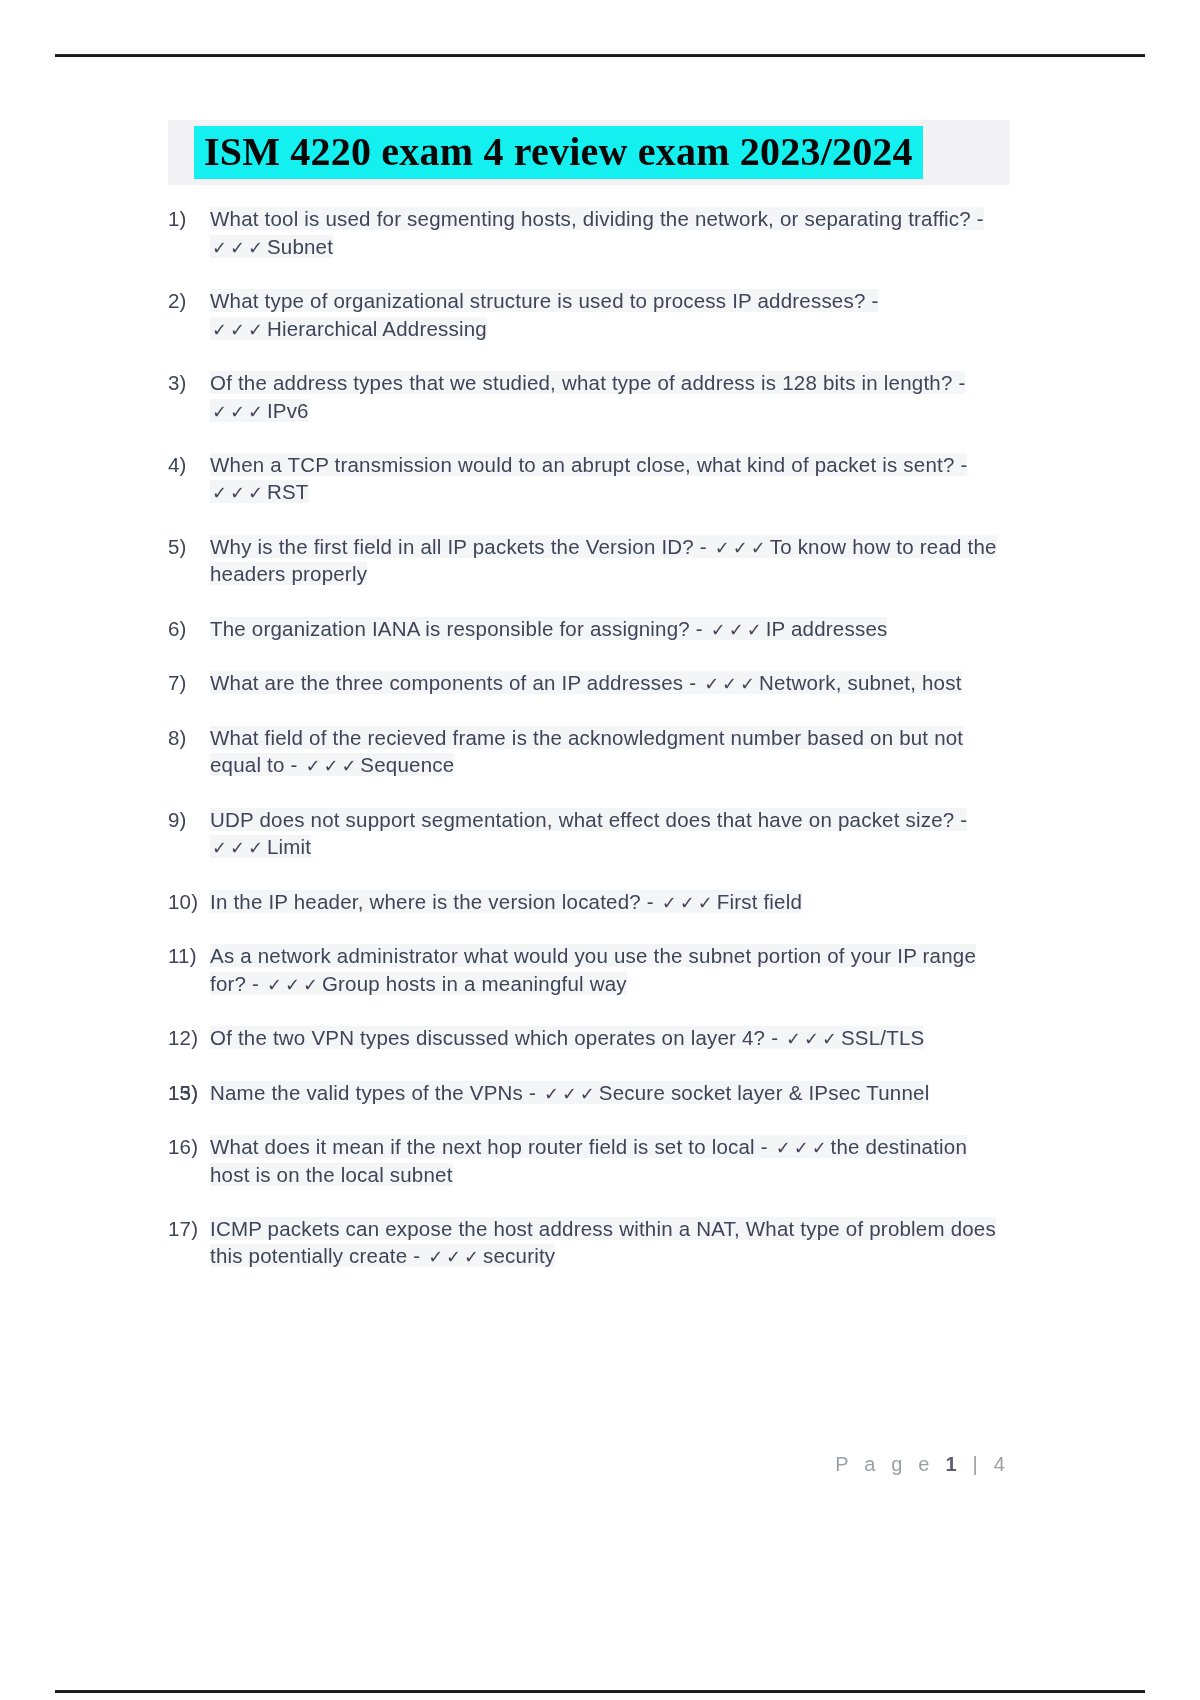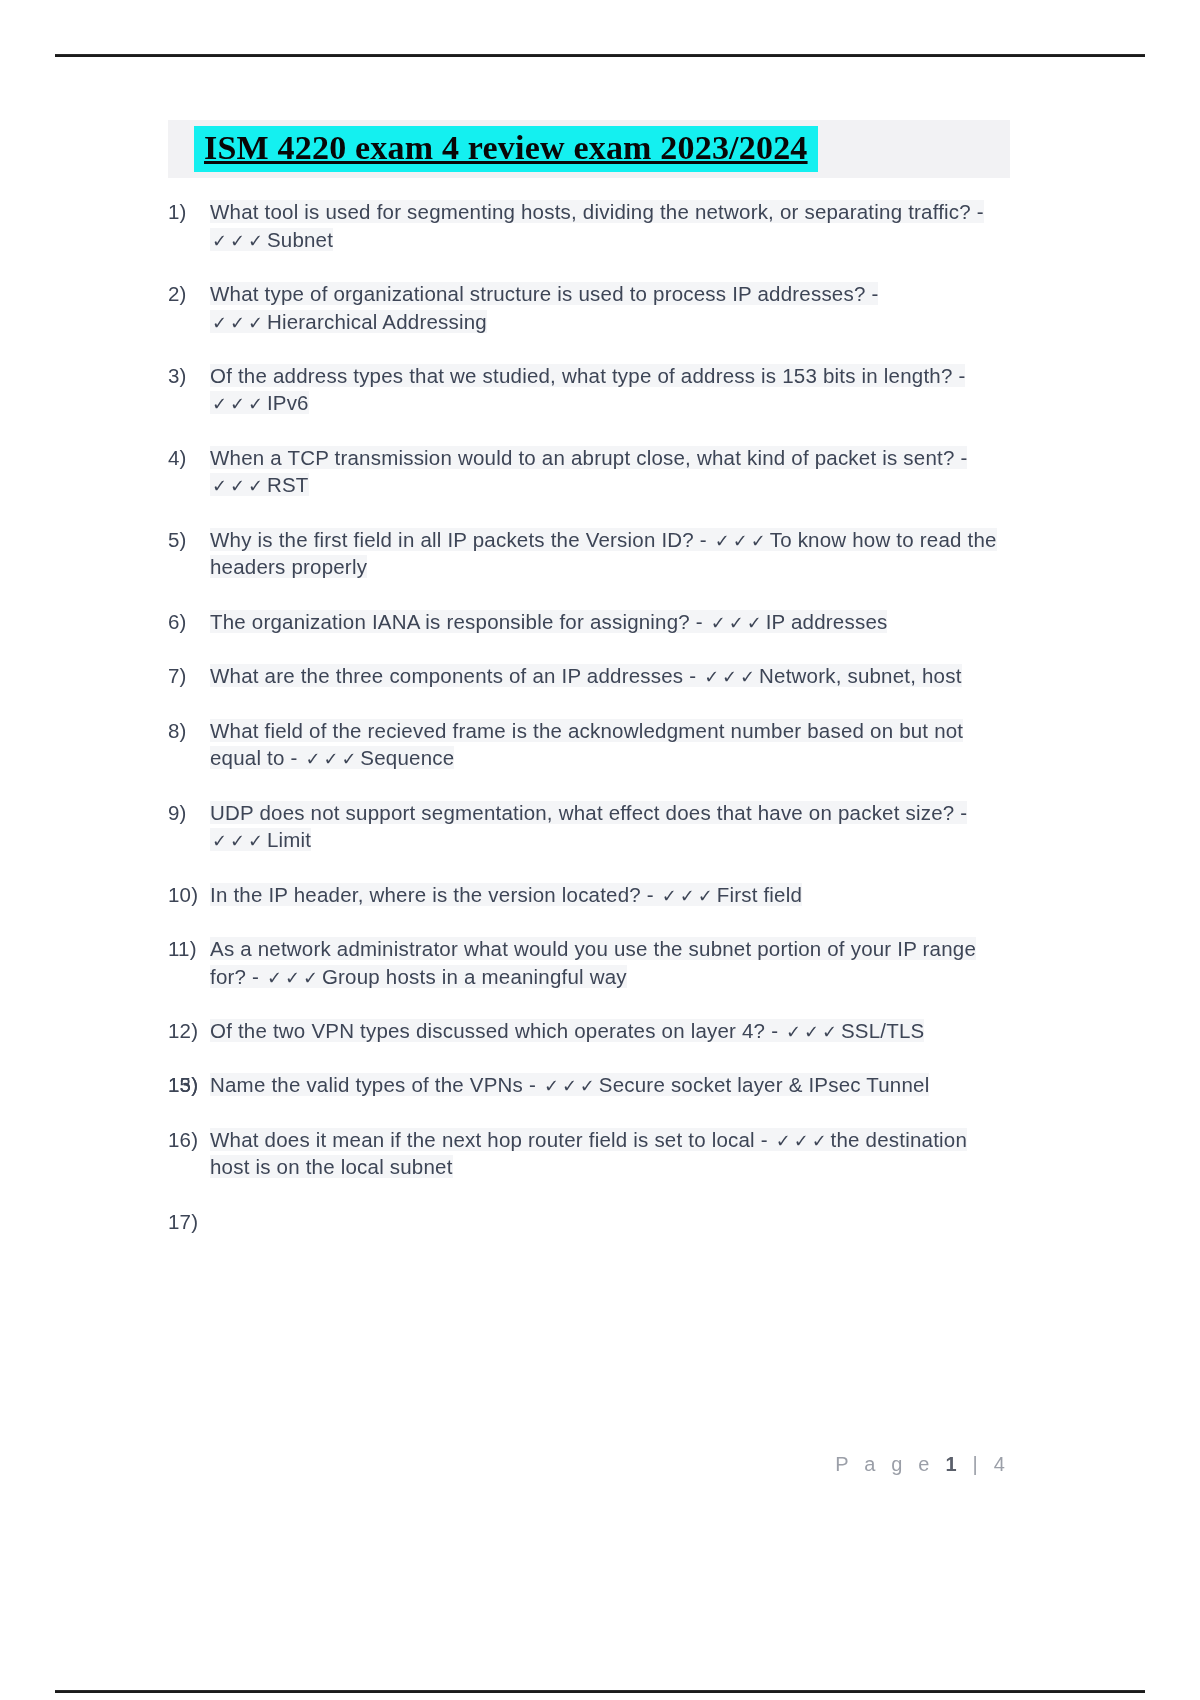--- a/index.html
+++ b/index.html
@@ -42,27 +42,26 @@
     background: #f2f2f4;
     padding: 6px 0 6px 0;
     margin: 0 0 20px 0;
   }
   .title {
     display: inline-block;
     background: #14f0f0;
     color: #080808;
     font-family: "Liberation Serif", serif;
     font-weight: bold;
-    font-size: 34px;
+    font-size: 40px;
     line-height: 1.18;
     letter-spacing: 0.2px;
     padding: 2px 10px 4px 10px;
     margin-left: 26px;
     white-space: nowrap;
-    text-decoration: underline;
   }
 
   
   ol.qlist {
     list-style: none;
     margin: 0;
     padding: 0;
   }
   li.qitem {
     position: relative;
@@ -126,34 +125,34 @@
 
 <div class="doc">
 
   <div class="title-wrap">
     <span class="title">ISM 4220 exam 4 review exam 2023/2024</span>
   </div>
 
   <ol class="qlist">
       <li class="qitem"><span class="marker">1)</span><span class="qtext"><span>What tool is used for segmenting hosts, dividing the network, or separating traffic?</span> <span>-</span> <span class="checks">✓✓✓</span><span>Subnet</span></span></li>
       <li class="qitem"><span class="marker">2)</span><span class="qtext"><span>What type of organizational structure is used to process IP addresses?</span> <span>-</span> <span class="checks">✓✓✓</span><span>Hierarchical Addressing</span></span></li>
-      <li class="qitem"><span class="marker">3)</span><span class="qtext"><span>Of the address types that we studied, what type of address is 153 bits in length?</span> <span>-</span> <span class="checks">✓✓✓</span><span>IPv6</span></span></li>
+      <li class="qitem"><span class="marker">3)</span><span class="qtext"><span>Of the address types that we studied, what type of address is 128 bits in length?</span> <span>-</span> <span class="checks">✓✓✓</span><span>IPv6</span></span></li>
       <li class="qitem"><span class="marker">4)</span><span class="qtext"><span>When a TCP transmission would to an abrupt close, what kind of packet is sent?</span> <span>-</span> <span class="checks">✓✓✓</span><span>RST</span></span></li>
       <li class="qitem"><span class="marker">5)</span><span class="qtext"><span>Why is the first field in all IP packets the Version ID?</span> <span>-</span> <span class="checks">✓✓✓</span><span>To know how to read the headers properly</span></span></li>
       <li class="qitem"><span class="marker">6)</span><span class="qtext"><span>The organization IANA is responsible for assigning?</span> <span>-</span> <span class="checks">✓✓✓</span><span>IP addresses</span></span></li>
       <li class="qitem"><span class="marker">7)</span><span class="qtext"><span>What are the three components of an IP addresses</span> <span>-</span> <span class="checks">✓✓✓</span><span>Network, subnet, host</span></span></li>
       <li class="qitem"><span class="marker">8)</span><span class="qtext"><span>What field of the recieved frame is the acknowledgment number based on but not equal to</span> <span>-</span> <span class="checks">✓✓✓</span><span>Sequence</span></span></li>
       <li class="qitem"><span class="marker">9)</span><span class="qtext"><span>UDP does not support segmentation, what effect does that have on packet size?</span> <span>-</span> <span class="checks">✓✓✓</span><span>Limit</span></span></li>
       <li class="qitem"><span class="marker">10)</span><span class="qtext"><span>In the IP header, where is the version located?</span> <span>-</span> <span class="checks">✓✓✓</span><span>First field</span></span></li>
       <li class="qitem"><span class="marker">11)</span><span class="qtext"><span>As a network administrator what would you use the subnet portion of your IP range for?</span> <span>-</span> <span class="checks">✓✓✓</span><span>Group hosts in a meaningful way</span></span></li>
       <li class="qitem"><span class="marker">12)</span><span class="qtext"><span>Of the two VPN types discussed which operates on layer 4?</span> <span>-</span> <span class="checks">✓✓✓</span><span>SSL/TLS</span></span></li>
       <li class="qitem"><span class="marker">13)</span></li>
       <li class="qitem"><span class="marker">15)</span><span class="qtext"><span>Name the valid types of the VPNs</span> <span>-</span> <span class="checks">✓✓✓</span><span>Secure socket layer &amp; IPsec Tunnel</span></span></li>
       <li class="qitem"><span class="marker">16)</span><span class="qtext"><span>What does it mean if the next hop router field is set to local</span> <span>-</span> <span class="checks">✓✓✓</span><span>the destination host is on the local subnet</span></span></li>
-      <li class="qitem"><span class="marker">17)</span></li>
+      <li class="qitem"><span class="marker">17)</span><span class="qtext"><span>ICMP packets can expose the host address within a NAT, What type of problem does this potentially create</span> <span>-</span> <span class="checks">✓✓✓</span><span>security</span></span></li>
     </ol>
 
 </div>
 
 <div class="footer">
   <span>P a g e</span>
   <span class="pg-num">1</span>
   <span>|</span>
   <span>4</span>
 </div>

